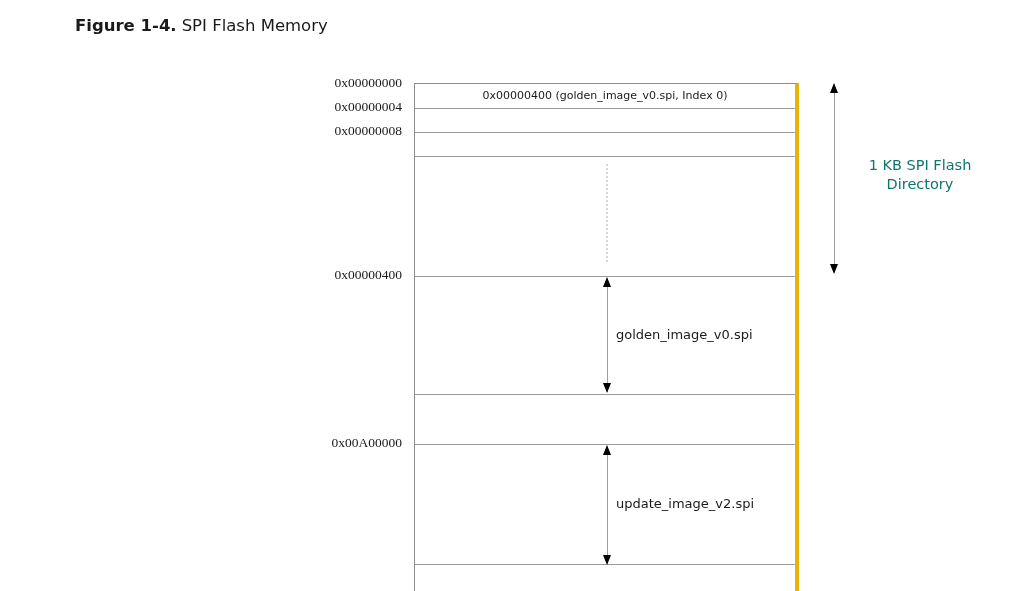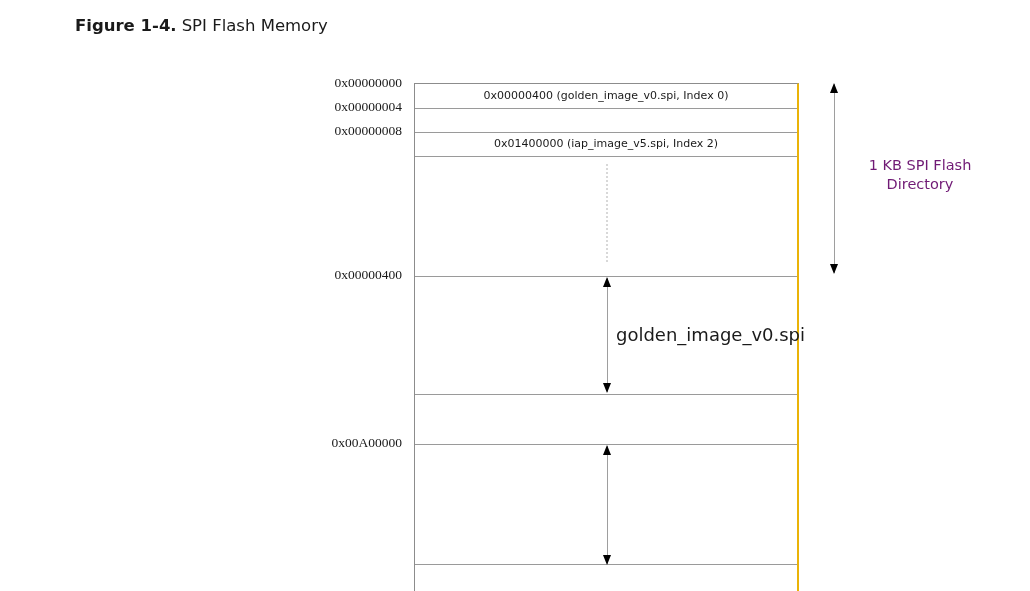--- a/index.html
+++ b/index.html
@@ -26,21 +26,21 @@
   .fig-title .fig-label { font-weight: bold; margin-right: 5px; }
 
   
   .mem-box {
     position: absolute;
     left: 394px;
     top: 83px;
     width: 385px;
     height: 508px; 
     border-left: 1px solid #8c8c8c;
-    border-right: 2px solid #eab308;
+    border-right: 4px solid #eab308;
     border-top: 1px solid #8c8c8c;
     box-sizing: border-box;
   }
   .hline {
     position: absolute;
     left: 0; right: 0;
     height: 1px;
     background: #9a9a9a;
   }
 
@@ -93,72 +93,72 @@
     border-left: 4.5px solid transparent;
     border-right: 4.5px solid transparent;
   }
   .varrow::before { top: -1px; border-bottom: 10px solid #000; }
   .varrow::after  { bottom: -1px; border-top: 10px solid #000; }
 
   
   .region-label {
     position: absolute;
     left: 201px;
-    font-size: 18px;
+    font-size: 13px;
     line-height: 20px;
     color: #1a1a1a;
     white-space: nowrap;
     text-align: center;
   }
 
   
   .annotation {
     position: absolute;
     left: 836px;
     top: 156px;
     width: 128px;
     text-align: center;
     font-size: 14.5px;
     line-height: 19px;
-    color: #701a75;
+    color: #0f766e;
   }
 </style>
 </head>
 <body>
 
 <div id="canvas">
 
   <div class="fig-title">
     <span class="fig-label">Figure 1-4.</span><span>SPI Flash Memory</span>
   </div>
 
   <div class="addr-label" style="top:74px">0x00000000</div>
   <div class="addr-label" style="top:98px">0x00000004</div>
   <div class="addr-label" style="top:122px">0x00000008</div>
   <div class="addr-label" style="top:266px">0x00000400</div>
   <div class="addr-label" style="top:434px">0x00A00000</div>
 
   <div class="mem-box">
 
     <div class="dir-row" style="top:0">0x00000400 (golden_image_v0.spi, Index 0)</div>
-    <div class="dir-row" style="top:48px">0x01400000 (iap_image_v5.spi, Index 2)</div>
 
     <div class="hline" style="top:24px"></div>
     <div class="hline" style="top:48px"></div>
     <div class="hline" style="top:72px"></div>
     <div class="hline" style="top:192px"></div>
     <div class="hline" style="top:310px"></div>
     <div class="hline" style="top:360px"></div>
     <div class="hline" style="top:480px"></div>
 
     <div class="dots"></div>
 
     <div class="varrow" style="left:192px; top:194px; height:114px"></div>
     <div class="region-label" style="top:241px">golden_image_v0.spi</div>
 
     <div class="varrow" style="left:192px; top:362px; height:118px"></div>
+    <div class="region-label" style="top:410px">update_image_v2.spi</div>
 
   </div>
 
   <div class="varrow" style="left:814px; top:84px; height:189px"></div>
   <div class="annotation">1 KB SPI Flash Directory</div>
 
 </div>
 
 </body></html>

